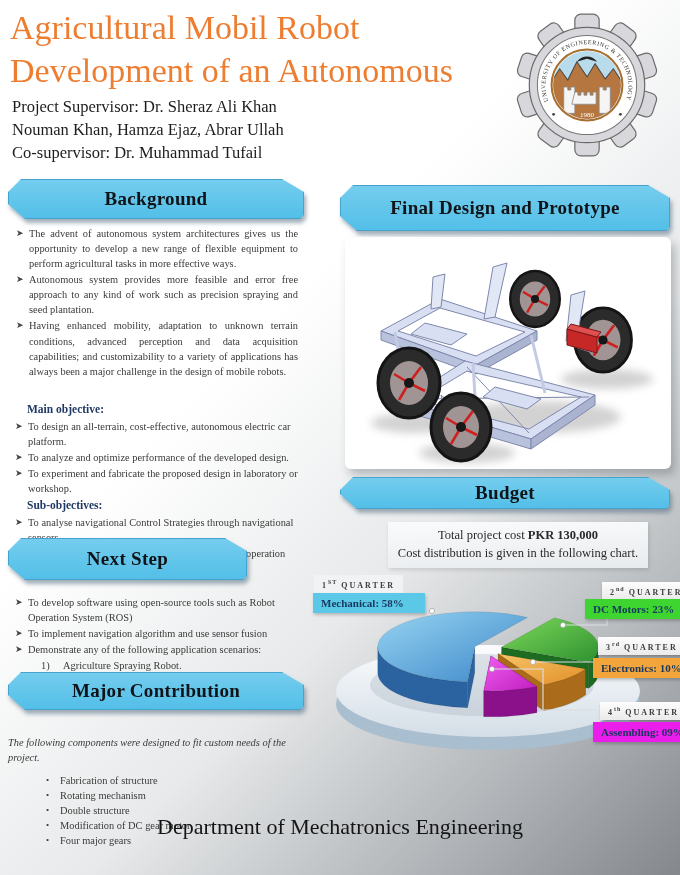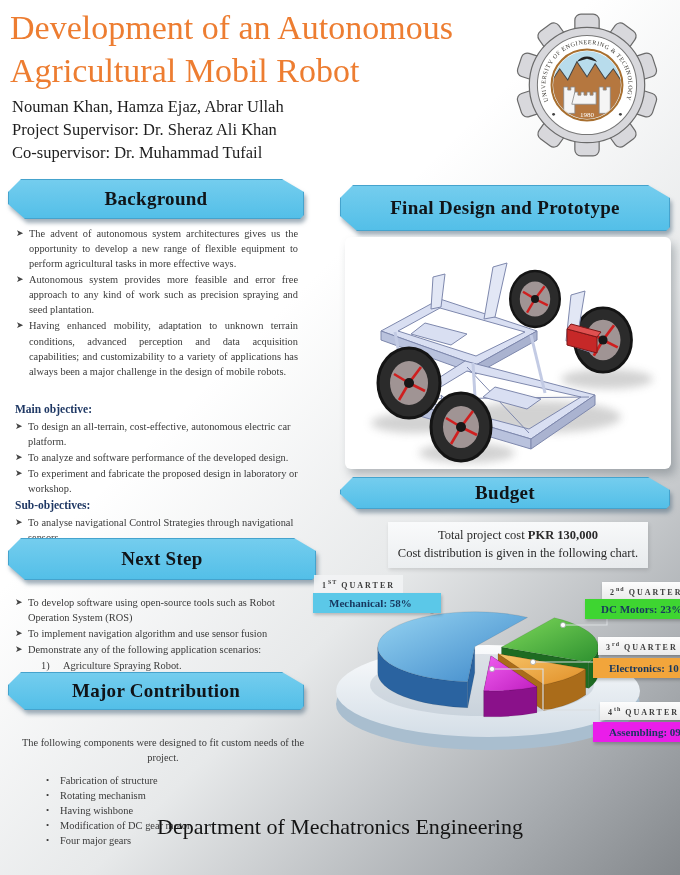--- a/index.html
+++ b/index.html
@@ -20,61 +20,61 @@
     clip-path:polygon(0 13px,13px 0,calc(100% - 22px) 0,100% 13px,100% calc(100% - 4px),calc(100% - 4px) 100%,17px 100%,0 calc(100% - 15px));
     display:flex;align-items:center;justify-content:center;
   }
   .hdr span{font-size:19px;font-weight:bold;color:#101418;letter-spacing:.3px;}
   
   .sect{color:#3a3a3a;font-size:10.4px;line-height:1.45;}
   .brow{display:flex;margin-bottom:1px;}
   .bmark{width:13px;flex:none;color:#444;font-size:9px;padding-top:1px;}
   .btext{flex:1;}
   .just .btext{text-align:justify;}
-  .subhead{font-weight:bold;color:#1f3864;font-size:11.5px;margin:1px 0;}
+  .subhead{font-weight:bold;color:#1f3864;font-size:11.5px;margin:1px 12px;}
   .numrow{display:flex;margin-left:26px;}
   .nummark{width:22px;flex:none;}
   .dotrow{display:flex;margin-left:38px;}
   .dotmark{width:14px;flex:none;font-size:9px;padding-top:1px;}
-  .intro{text-align:center;}
+  .intro{text-align:left;font-style:italic;}
   
   .robot-card{left:345px;top:237px;width:326px;height:232px;background:#fff;border-radius:6px;
     box-shadow:4px 6px 10px rgba(70,80,90,.35);}
   .budget-note{left:388px;top:522px;width:260px;padding:5px 0 6px;text-align:center;font-size:12.5px;line-height:1.4;color:#2a2a2a;
     background:linear-gradient(rgba(250,251,252,.95),rgba(236,239,241,.9));box-shadow:1px 2px 4px rgba(0,0,0,.12);}
   
   .qlabel{position:absolute;background:linear-gradient(#fdfdfd,#eaeaea);padding:4px 8px 3px;
     font-size:8px;font-weight:bold;letter-spacing:2px;color:#3d3d3d;white-space:nowrap;
     box-shadow:1px 2px 3px rgba(0,0,0,.28);}
   .qlabel sup{font-size:6px;letter-spacing:1px;}
-  .qvalue{position:absolute;padding:4px 16px;font-size:11px;font-weight:bold;color:#17375e;white-space:nowrap;
+  .qvalue{position:absolute;padding:4px 8px;font-size:11px;font-weight:bold;color:#17375e;white-space:nowrap;
     box-shadow:1px 2px 3px rgba(0,0,0,.22);}
   .q1l{left:314px;top:575px;background:rgba(242,243,244,.85);box-shadow:none;}
   .q1v{left:313px;top:593px;width:96px;}
   .q2l{left:602px;top:582px;}
   .q2v{left:585px;top:599px;width:92px;}
   .q3l{left:598px;top:637px;}
   .q3v{left:593px;top:658px;width:84px;}
   .q4l{left:600px;top:702px;}
   .q4v{left:593px;top:722px;width:84px;}
   
   .footer{left:0;top:812px;width:680px;text-align:center;font-size:22px;line-height:1.32;color:#141414;}
 </style>
 </head>
 <body>
 
 <div class="poster">
 
   <div class="abs title">
+    <div>Agricultural Mobil Robot</div>
     <div>Development of an Autonomous</div>
-    <div>Agricultural Mobil Robot</div>
   </div>
   <div class="abs authors">
+    <div>Project Supervisor: Dr. Sheraz Ali Khan</div>
     <div>Nouman Khan, Hamza Ejaz, Abrar Ullah</div>
-    <div>Project Supervisor: Dr. Sheraz Ali Khan</div>
     <div>Co-supervisor: Dr. Muhammad Tufail</div>
   </div>
 
   <svg class="abs" style="left:506px;top:4px" width="162" height="162" viewBox="0 0 160 160">
     <defs>
       <clipPath id="emb">
           <circle cx="80" cy="80" r="33.5"></circle>
         </clipPath>
       <path id="arcT" d="M42,96 A41,41 0 1 1 118,96" fill="none"></path>
     </defs>
@@ -140,21 +140,21 @@
     <div class="subhead">Main objective:</div>
     <div>
 
         <div class="brow">
           <span class="bmark">➤</span>
           <span class="btext">To design an all-terrain, cost-effective, autonomous electric car platform.</span>
         </div>
 
         <div class="brow">
           <span class="bmark">➤</span>
-          <span class="btext">To analyze and software performance of the developed design.</span>
+          <span class="btext">To analyze and optimize performance of the developed design.</span>
         </div>
 
         <div class="brow">
           <span class="bmark">➤</span>
           <span class="btext">To experiment and fabricate the proposed design in laboratory or workshop.</span>
         </div>
       </div>
     <div class="subhead">Sub-objectives:</div>
     <div>
 
@@ -163,21 +163,21 @@
           <span class="btext">To analyse navigational Control Strategies through navigational sensors.</span>
         </div>
 
         <div class="brow">
           <span class="bmark">➤</span>
           <span class="btext">To implement navigation algorithm for autonomous operation</span>
         </div>
       </div>
   </div>
 
-  <div class="hdrw" style="left:8px;top:538px;width:308px;height:42px">
+  <div class="hdrw" style="left:8px;top:538px;width:239px;height:42px">
     <div class="hdr">
         <span>Next Step</span>
       </div>
   </div>
   <div class="abs sect" style="left:15px;top:595px;width:292px">
     <div>
 
         <div class="brow">
           <span class="bmark">➤</span>
           <span class="btext">To develop software using open-source tools such as Robot Operation System (ROS)</span>
@@ -226,21 +226,21 @@
           <span class="btext">Fabrication of structure</span>
         </div>
 
         <div class="dotrow">
           <span class="dotmark">•</span>
           <span class="btext">Rotating mechanism</span>
         </div>
 
         <div class="dotrow">
           <span class="dotmark">•</span>
-          <span class="btext">Having wishbone</span>
+          <span class="btext">Double structure</span>
         </div>
 
         <div class="dotrow">
           <span class="dotmark">•</span>
           <span class="btext">Modification of DC gear motor</span>
         </div>
 
         <div class="dotrow">
           <span class="dotmark">•</span>
           <span class="btext">Four major gears</span>

